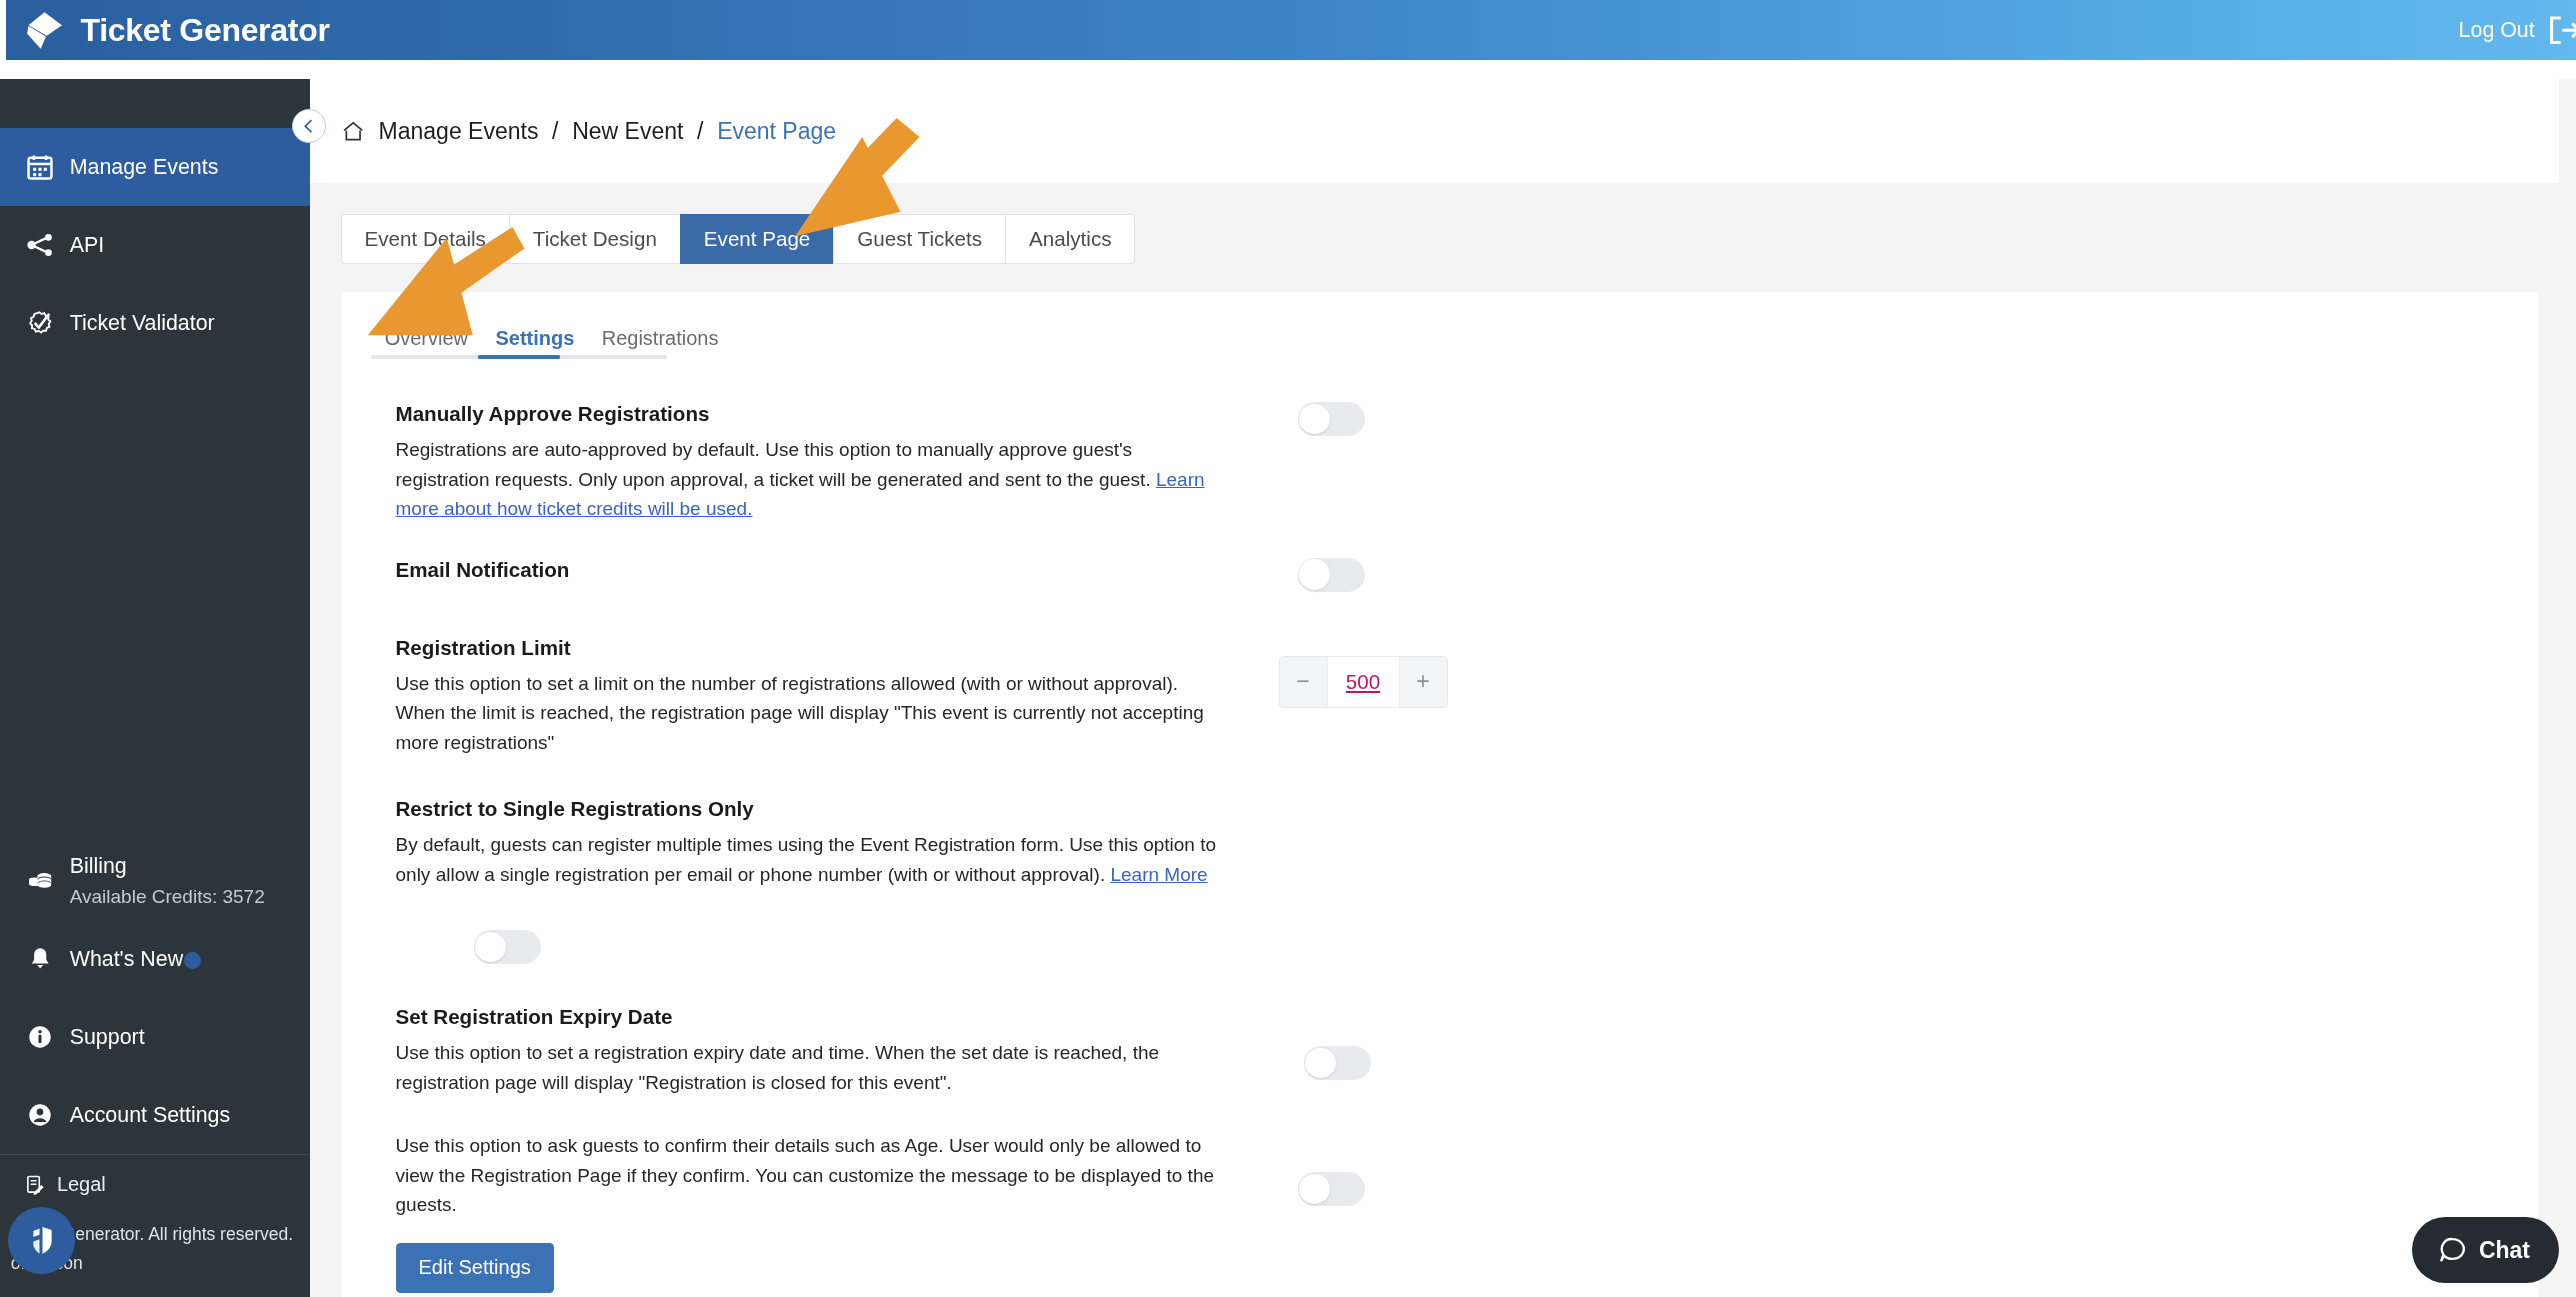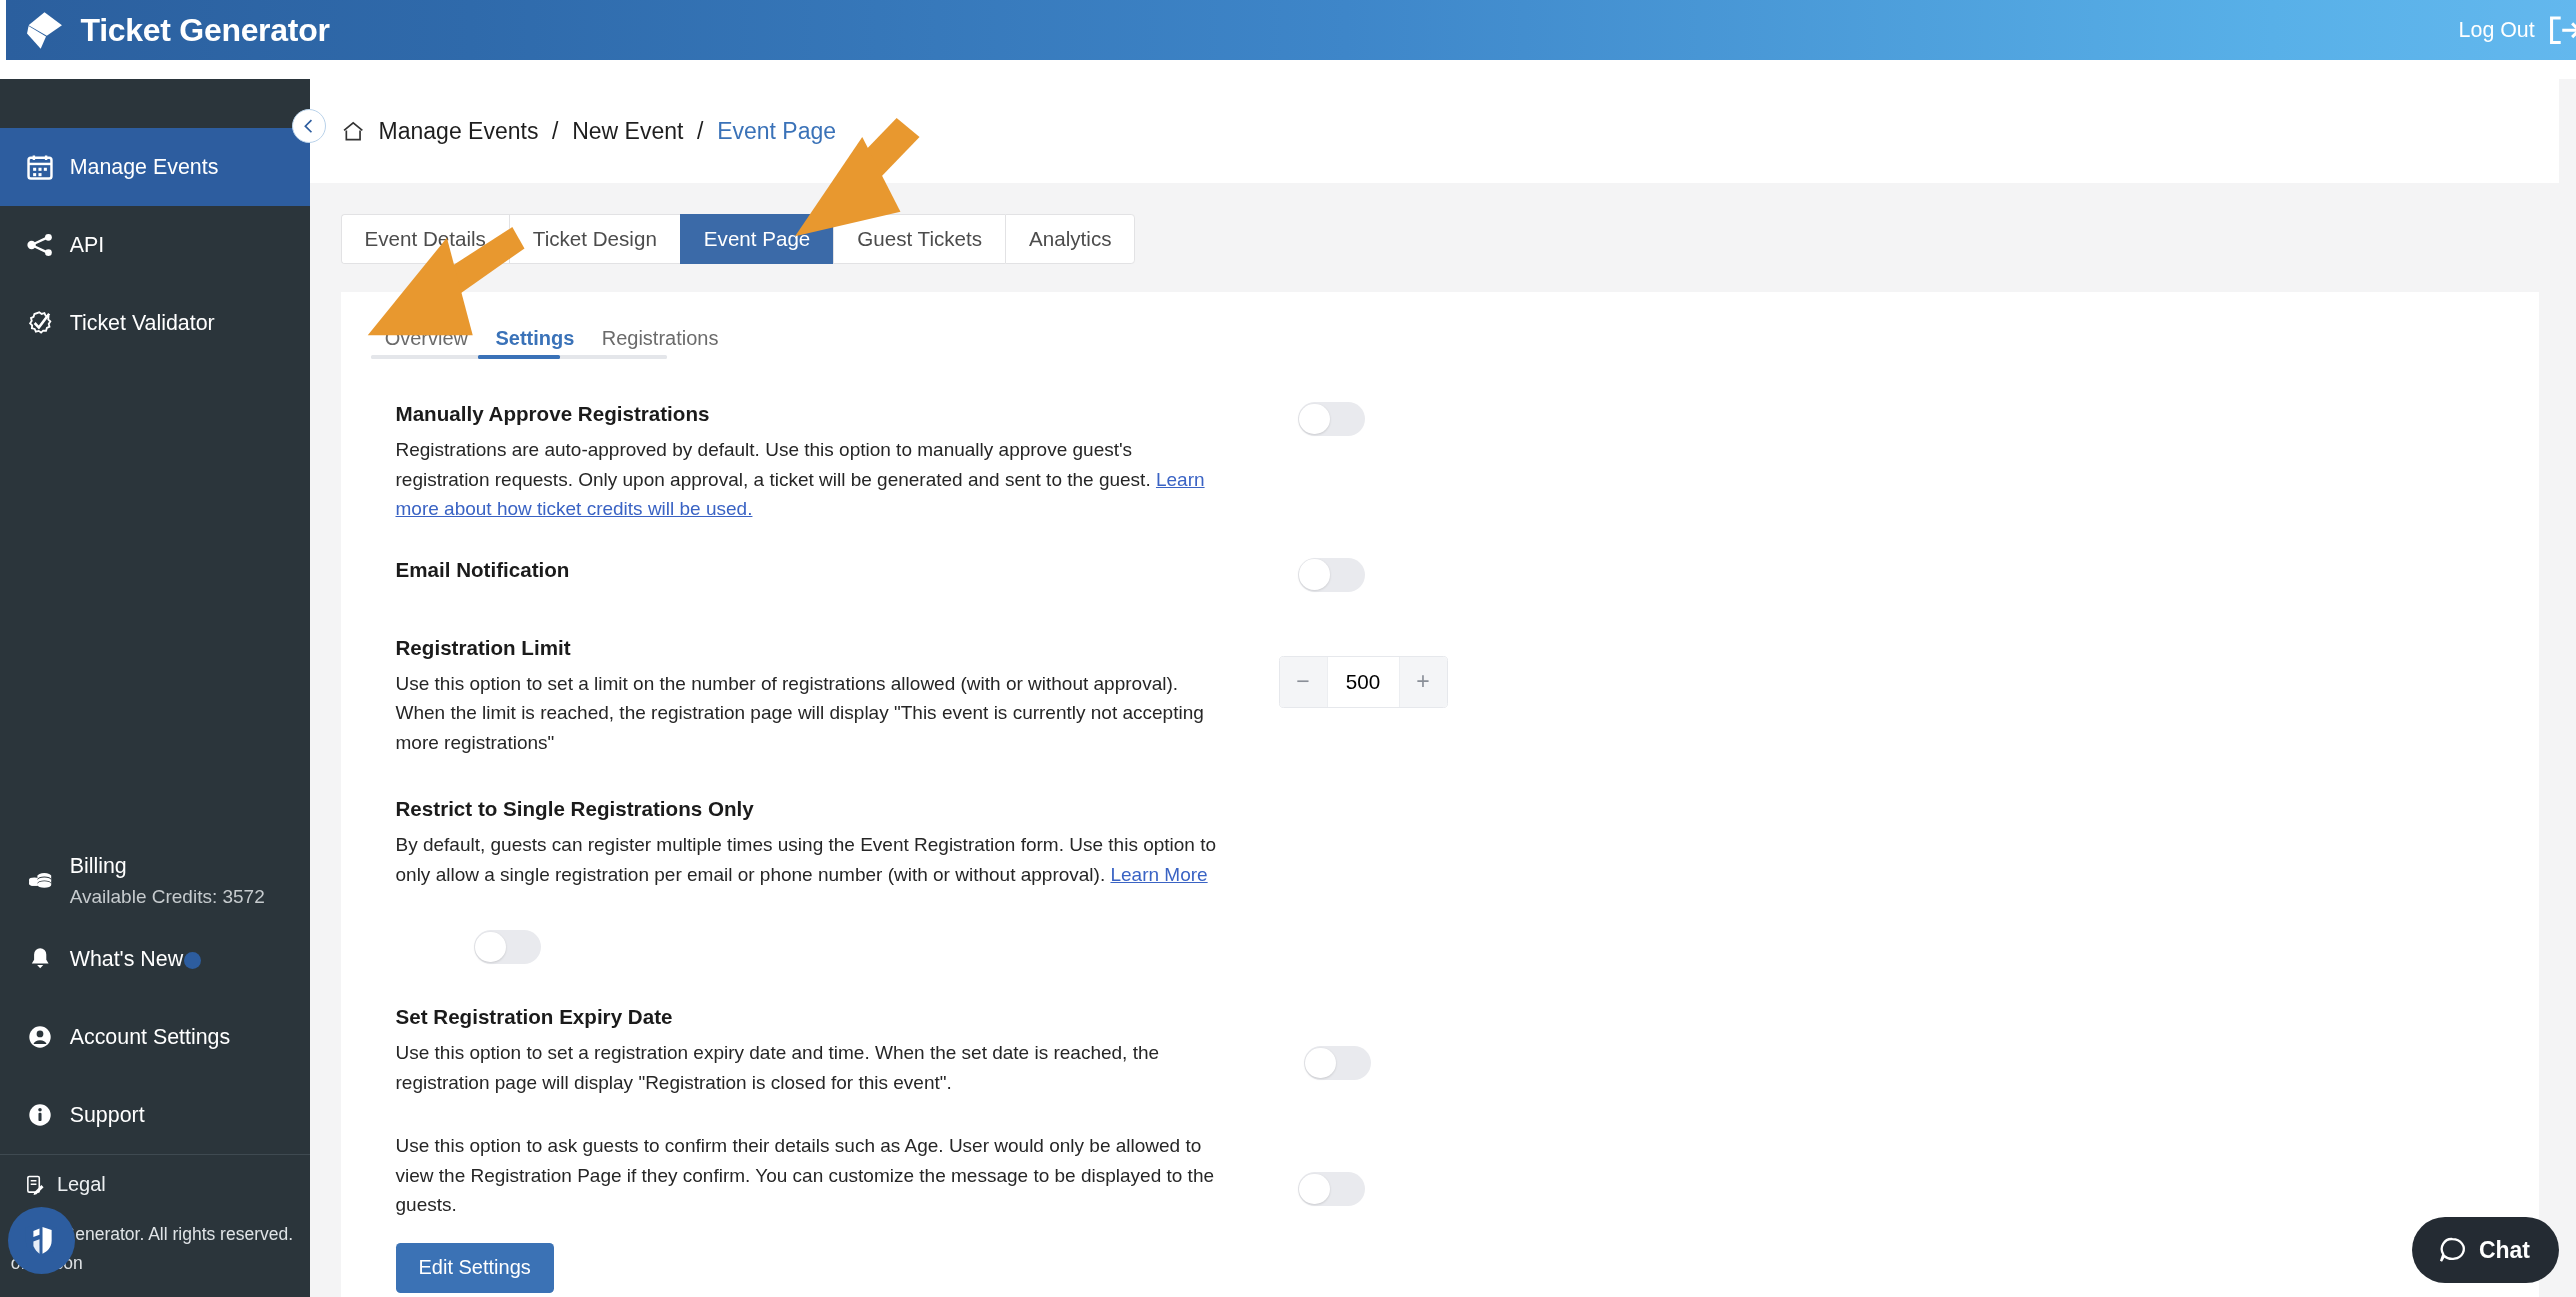--- a/index.html
+++ b/index.html
@@ -155,21 +155,21 @@
   .stepper {
     display: flex; align-items: stretch; height: 52px; width: 169px;
     border: 0.8px solid #e6e8ec; border-radius: 4.6px; overflow: hidden; flex: none;
   }
   .step-btn {
     width: 47px; background: #f4f5f7; display: flex; align-items: center; justify-content: center;
     font-size: 23px; color: #8a8f98; cursor: pointer; user-select: none;
   }
   .step-val {
     flex: 1; background: #ffffff; display: flex; align-items: center; justify-content: center;
-    font-size: 20.6px; color: #000000; border-left: 0.8px solid #eceef1; border-right: 0.8px solid #eceef1;
+    font-size: 20.6px; color: #be185d; border-left: 0.8px solid #eceef1; border-right: 0.8px solid #eceef1; text-decoration: underline;
   }
 
   
   .btn-primary {
     display: inline-flex; align-items: center; justify-content: center;
     background: #3b72b5; color: #ffffff; font-size: 20px;
     height: 50px; padding: 8px 23px; border-radius: 4.6px; border: none;
     cursor: pointer; margin: 15.3px 0 0 55px;
   }
 
@@ -287,36 +287,36 @@
           <path d="M12 25 h8 l-4 4z" fill="#fff"></path>
         </svg>
       </span>
       <span class="side-label"><span>What's New</span><span class="badge-dot"></span></span>
     </div>
 
     <div class="side-item">
       <span class="side-ico">
         <svg viewBox="0 0 34 34" width="26" height="26">
           <circle cx="17" cy="17" r="14" fill="#fff"></circle>
+          <rect x="15" y="14" width="4" height="11" rx="1.6" fill="#2b353b"></rect>
+          <circle cx="17" cy="10" r="2.3" fill="#2b353b"></circle>
+        </svg>
+      </span>
+      <span class="side-label">Support</span>
+    </div>
+
+    <div class="side-item">
+      <span class="side-ico">
+        <svg viewBox="0 0 34 34" width="26" height="26">
+          <circle cx="17" cy="17" r="14" fill="#fff"></circle>
           <circle cx="17" cy="13" r="4.4" fill="#2b353b"></circle>
           <path d="M8.5 26 a9 7 0 0 1 17 0z" fill="#2b353b"></path>
         </svg>
       </span>
       <span class="side-label">Account Settings</span>
-    </div>
-
-    <div class="side-item">
-      <span class="side-ico">
-        <svg viewBox="0 0 34 34" width="26" height="26">
-          <circle cx="17" cy="17" r="14" fill="#fff"></circle>
-          <rect x="15" y="14" width="4" height="11" rx="1.6" fill="#2b353b"></rect>
-          <circle cx="17" cy="10" r="2.3" fill="#2b353b"></circle>
-        </svg>
-      </span>
-      <span class="side-label">Support</span>
     </div>
 
     <div class="side-divider"></div>
 
     <div class="legal-row">
       <span class="legal-ico">
         <svg viewBox="0 0 28 28" width="20" height="20">
           <rect x="4" y="2" width="16" height="22" rx="2" fill="none" stroke="#fff" stroke-width="2.2"></rect>
           <path d="M8 8 h8 M8 13 h8" stroke="#fff" stroke-width="2.2"></path>
           <path d="M13 24 l10-10 3 3 -10 10 -4 1z" fill="#fff"></path>

